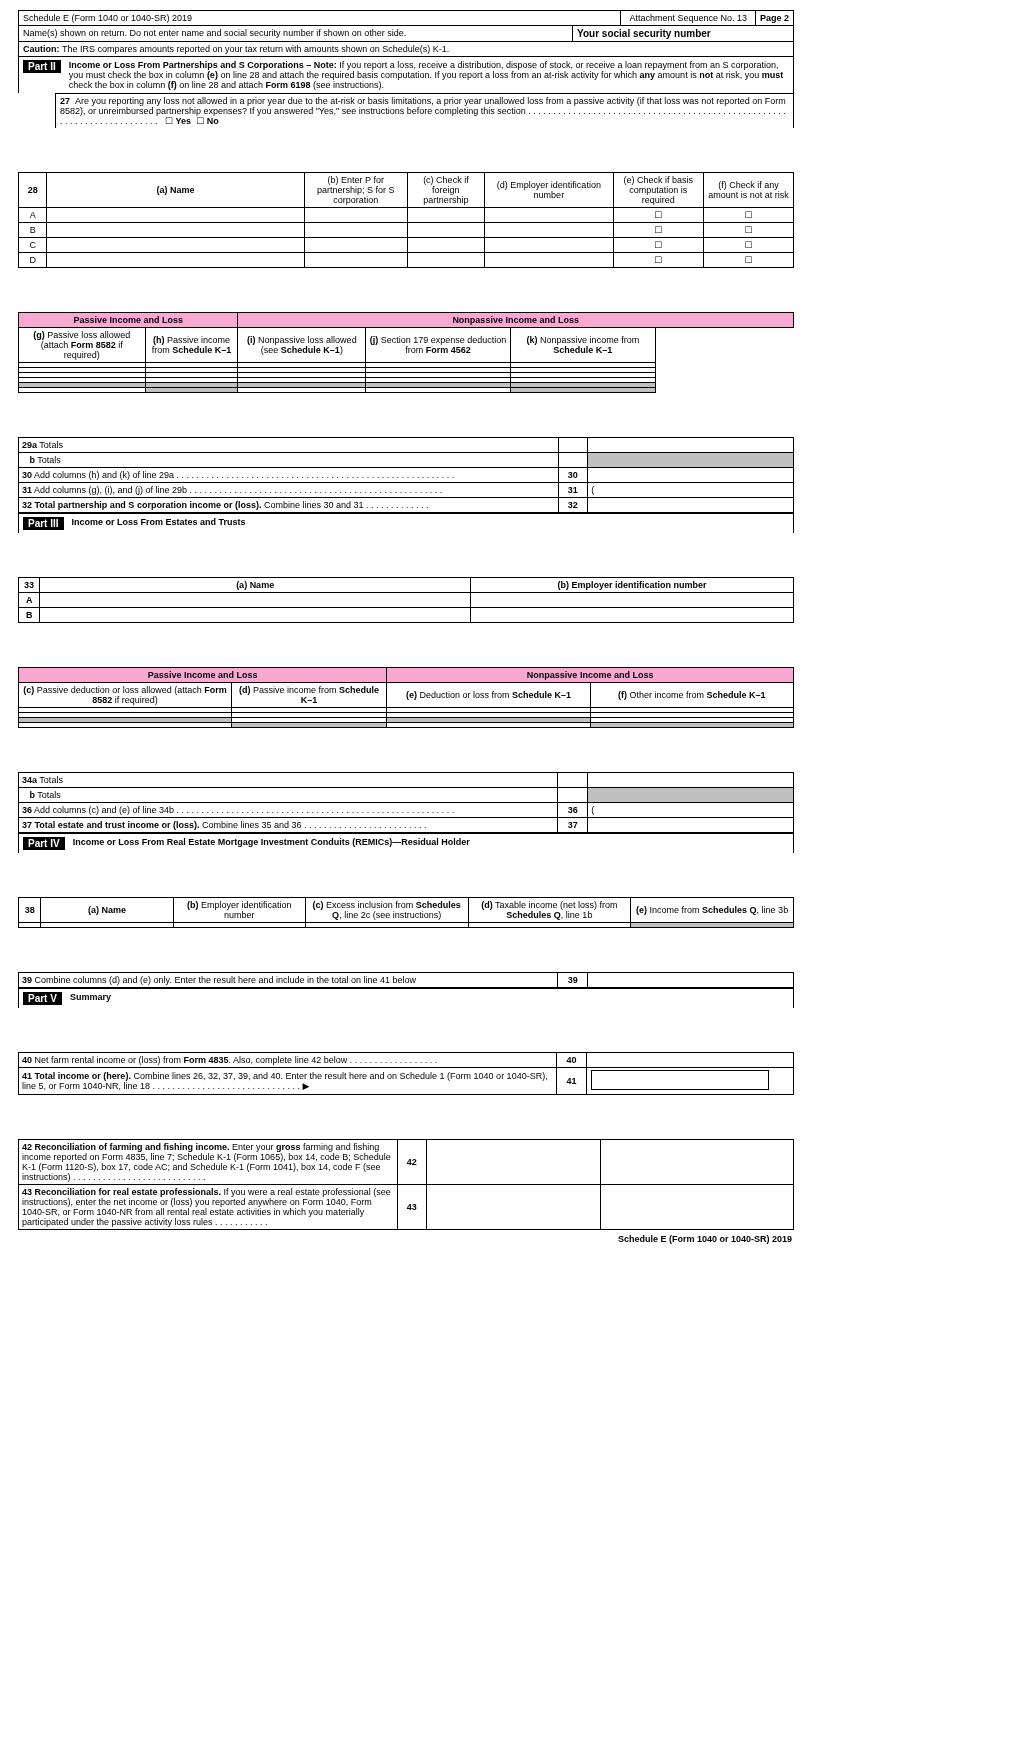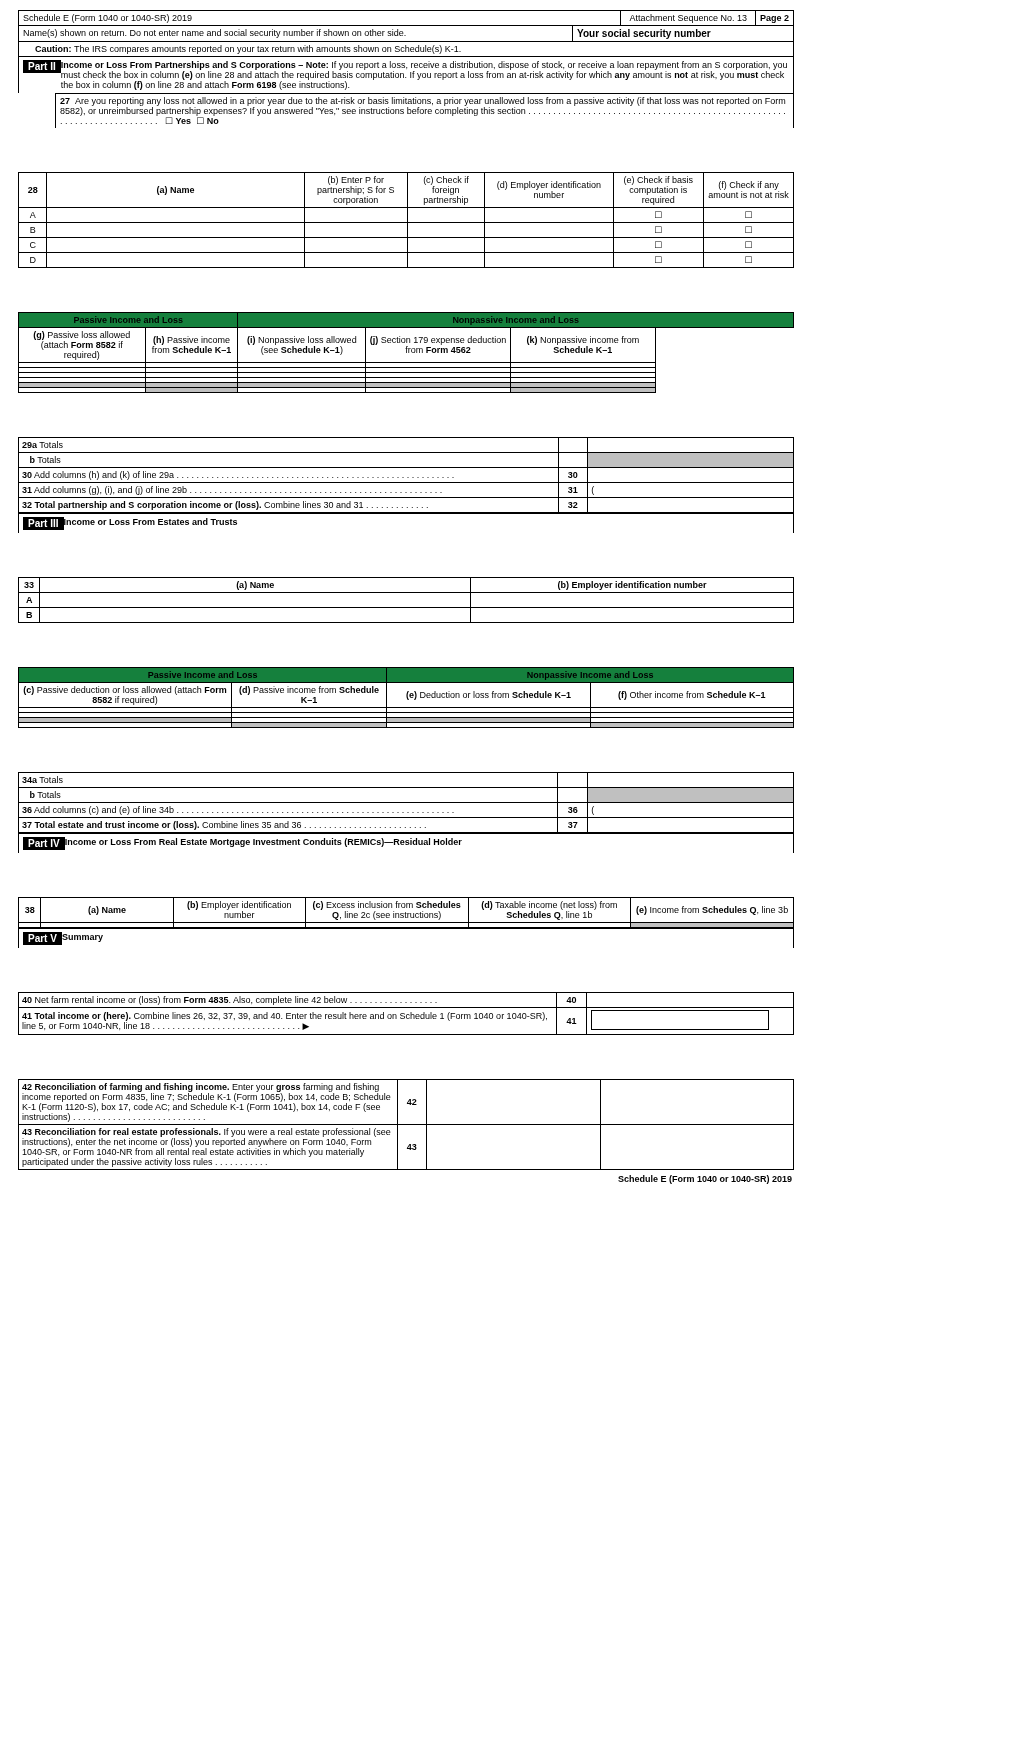--- a/index.html
+++ b/index.html
@@ -71,39 +71,39 @@
     .name-right {
       width: 220px;
       padding: 2px 4px;
       font-size: 10px;
       font-weight: bold;
       background: #fff;
     }
     .caution-row {
       border: 1px solid #000;
       border-bottom: none;
-      padding: 2px 16px;
+      padding: 2px 4px;
       font-size: 9px;
     }
     
     
     .part-header {
       display: flex;
       align-items: flex-start;
       border: 1px solid #000;
       border-bottom: none;
       padding: 3px 4px;
       font-size: 9px;
     }
     .part-label {
       background: #000;
       color: #fff;
       font-weight: bold;
       padding: 1px 5px;
-      margin-right: 0;
+      margin-right: 8px;
       font-size: 10px;
       white-space: nowrap;
     }
     
     
     .q27-row {
       border: 1px solid #000;
       border-bottom: none;
       padding: 2px 4px;
       font-size: 9px;
@@ -121,21 +121,21 @@
       padding: 2px 3px;
       vertical-align: middle;
       font-size: 9px;
     }
     
     .gray-cell {
       background: #c0c0c0;
     }
     
     .section-divider {
-      background: #15803d;
+      background: #f9a8d4;
       font-weight: bold;
       text-align: center;
       font-size: 9px;
     }
     
     .checkbox-cell {
       text-align: center;
       font-size: 14px;
     }
     
@@ -493,20 +493,34 @@
       <td></td>
       <td class="input-cell"></td>
       <td class="input-cell"></td>
       <td class="input-cell"></td>
       <td class="input-cell"></td>
       <td class="input-cell gray-cell"></td>
     </tr>
   </tbody>
     </table>
 
+  <table class="main-table">
+    <colgroup>
+      <col style="width:550px">
+      <col style="width:30px">
+      <col style="width:210px">
+    </colgroup>
+    <tbody>
+        <tr>
+      <td class="small"><strong>39</strong> Combine columns (d) and (e) only. Enter the result here and include in the total on line 41 below</td>
+      <td class="bold center">39</td>
+      <td class="input-cell"></td>
+    </tr>
+  </tbody>
+    </table>
 
   <div class="part-header">
     <span class="part-label">Part V</span>
     <span class="bold">Summary</span>
   </div>
 
   <table class="main-table">
     <colgroup>
       <col style="width:550px">
       <col style="width:30px">

